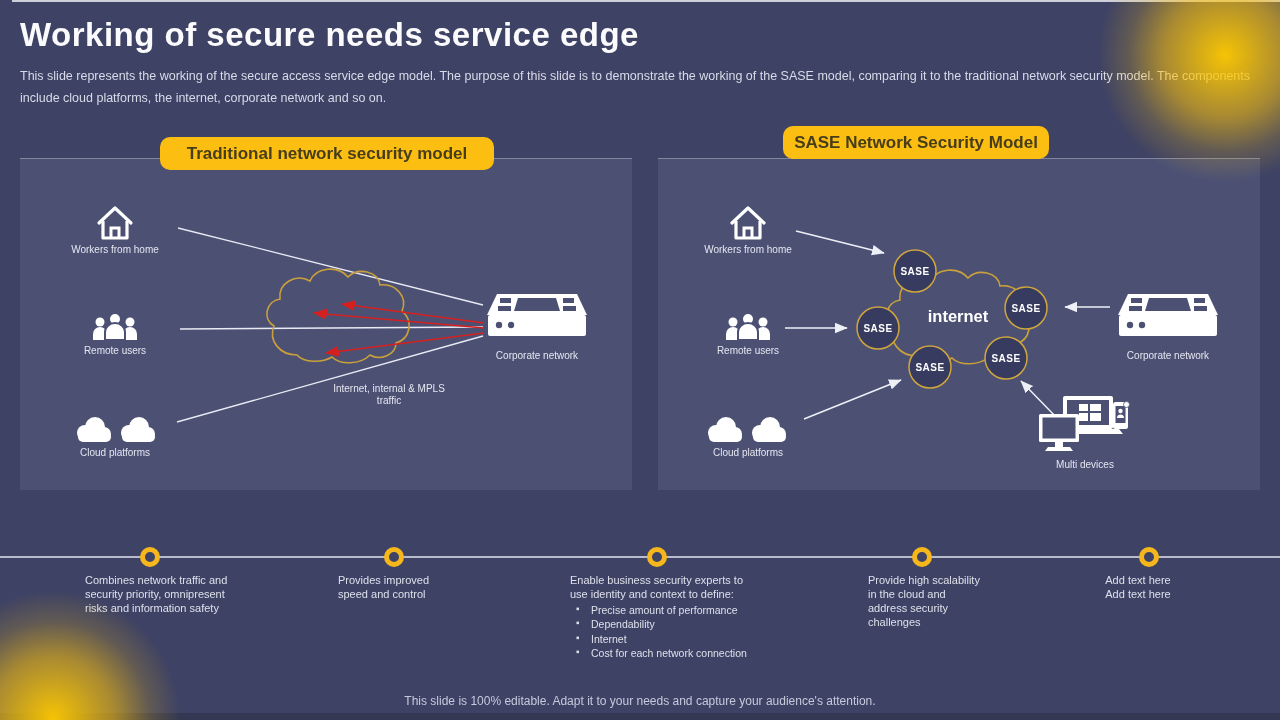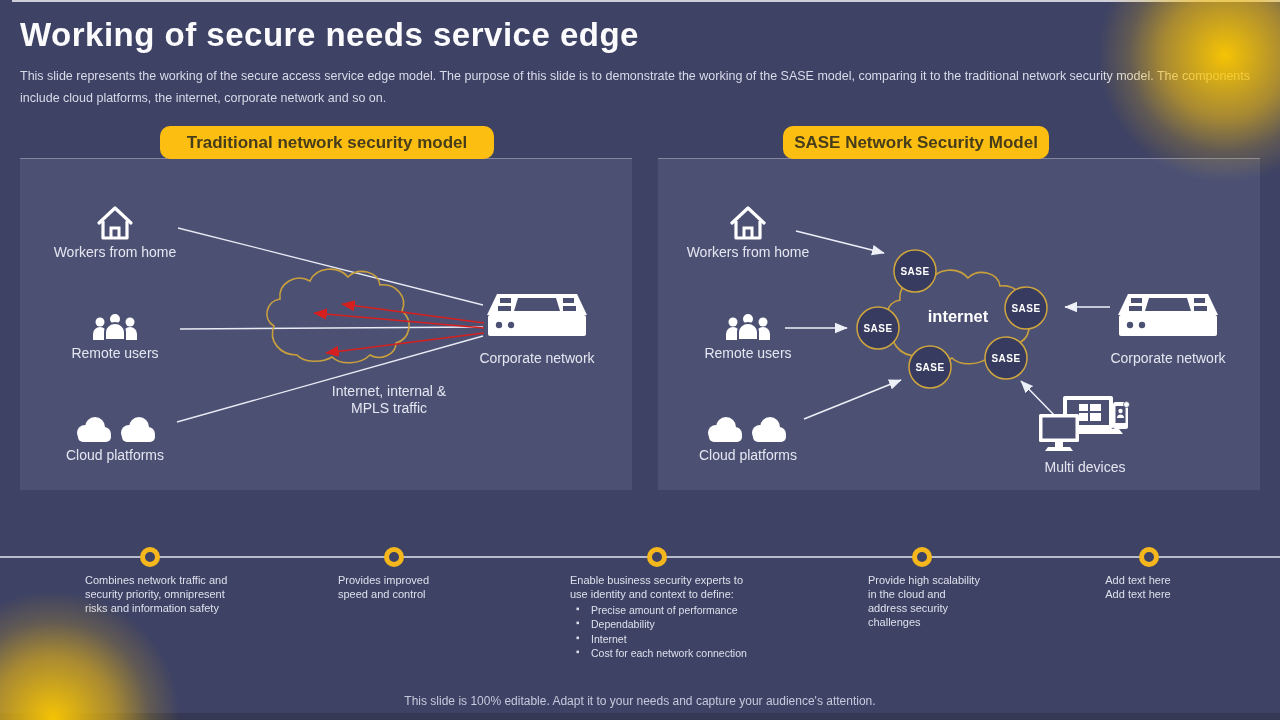--- a/index.html
+++ b/index.html
@@ -13,29 +13,29 @@
   .glow-tr { left:1100px; top:-70px; }
   .glow-bl { left:-72px; top:593px; }
   .top-line { position:absolute; left:12px; top:0; width:1268px; height:2px; background:rgba(255,255,255,0.75); }
 
   .title { position:absolute; left:20px; top:16px; font-size:33px; font-weight:bold; color:#fbfbfd; letter-spacing:0.5px; }
   .description { position:absolute; left:20px; top:66px; width:1238px; font-size:12.5px; line-height:1.75; color:#d8dbe9; }
 
   .badge { position:absolute; top:126px; height:33px; background:#fcbe11; border-radius:10px;
     display:flex; align-items:center; justify-content:center;
     font-size:17px; font-weight:bold; color:#463d1b; z-index:3; }
-  .badge-left { left:160px; width:334px; }
+  .badge-left { left:160px; width:334px;margin-top:11px; }
   .badge-right { left:783px; width:266px; }
 
   .panel { position:absolute; top:158px; height:332px; background:#4c5174; border-top:1px solid rgba(255,255,255,0.3); z-index:1; }
   .panel-left { left:20px; width:612px; }
   .panel-right { left:658px; width:602px; }
   .panel svg.diagram { position:absolute; left:0; top:0; }
 
-  .lbl { position:absolute; font-size:14px; line-height:1.22; color:#e4e6f0; text-align:center; }
+  .lbl { position:absolute; font-size:10px; line-height:1.22; color:#e4e6f0; text-align:center; }
 
   .timeline-line { position:absolute; left:0; top:556px; width:1280px; height:1.5px; background:rgba(225,229,240,0.75); }
   .tl-marker { position:absolute; top:547px; width:20px; height:20px; border-radius:50%;
     border:5px solid #f5b71c; background:#3e4264; z-index:2; }
   .tl-text { position:absolute; top:573px; font-size:11px; line-height:1.28; color:#dde0eb; }
   .tl-bullets { margin-top:3px; list-style:none; }
   .tl-bullets li { position:relative; padding-left:21px; font-size:10.5px; line-height:1.26; margin-bottom:1px; }
   .tl-bullets li::before { content:"▪"; position:absolute; left:6px; top:-1px; font-size:10px; }
   .tl-center { text-align:center; }
 

